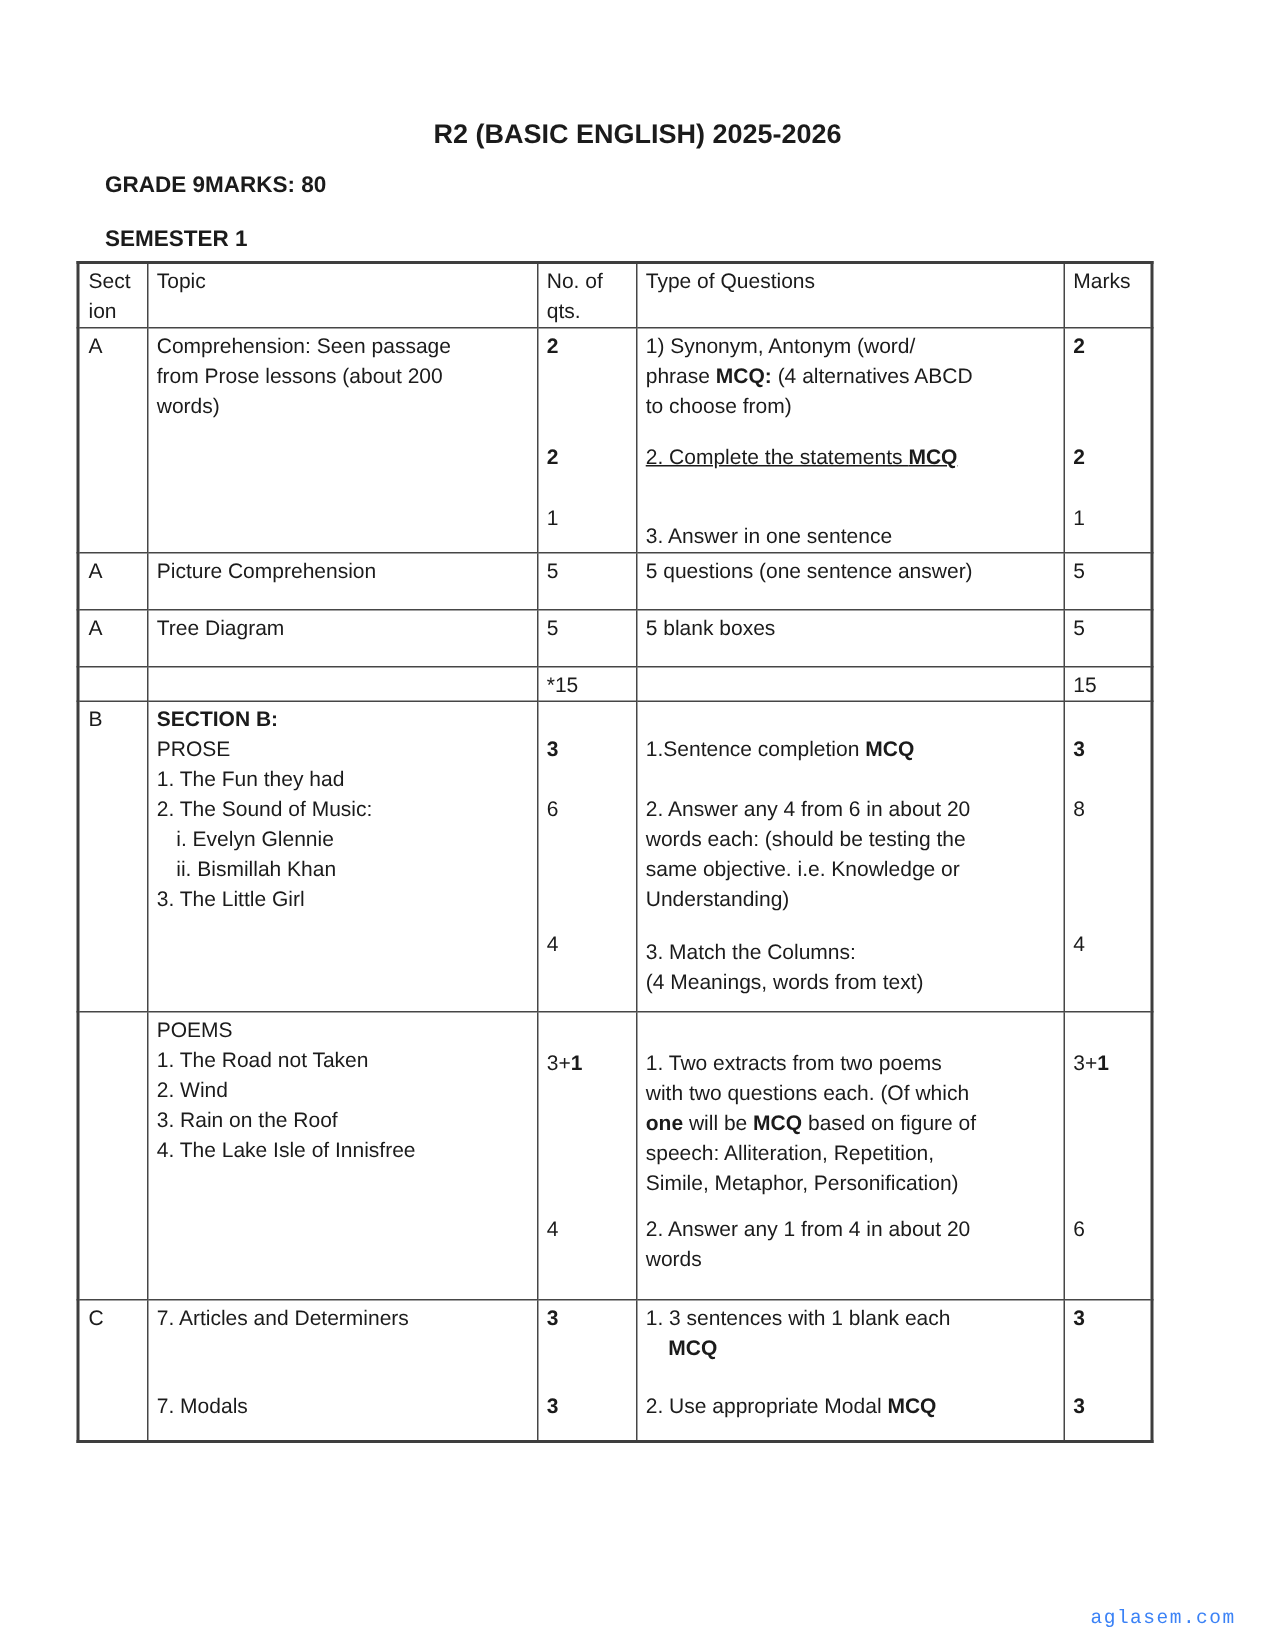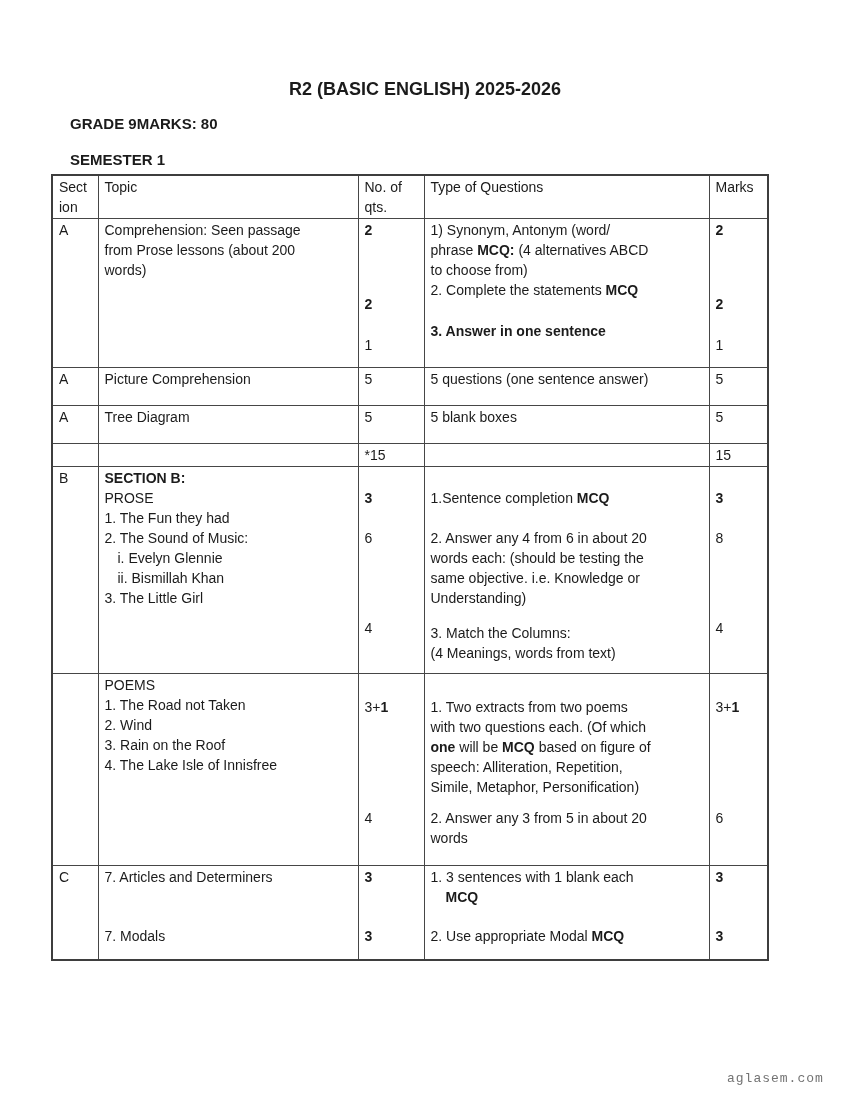--- a/index.html
+++ b/index.html
@@ -43,36 +43,36 @@
   .ln{min-height:20px;}
   .ind1{padding-left:13px;}
   .ind2{padding-left:15px;}
   
   #r0 td{height:146px;} #r1 td{height:35px;} #r2 td{height:35px;}
   #r3 td{height:20px;}  #r4 td{height:204px;} #r5 td{height:189px;}
   #r6 td{height:18px;}  #r7 td{height:91px;}
   
   #r0 .c-qts .g1, #r0 .c-marks .g1{margin-top:54px;}
   #r0 .c-qts .g2, #r0 .c-marks .g2{margin-top:21px;}
-  #r0 .c-type .g1{}
-  #r0 .c-type .g2{margin-top:21px;font-weight:bold;}
+  #r0 .c-type .g1{margin-top:14px;text-decoration:underline;}
+  #r0 .c-type .g2{margin-top:33px;}
   #r4 .c-qts .g0, #r4 .c-type .g0, #r4 .c-marks .g0{margin-top:20px;}
   #r4 .c-qts .g1, #r4 .c-marks .g1{margin-top:20px;}
   #r4 .c-qts .g2, #r4 .c-marks .g2{margin-top:70px;}
   #r4 .c-type .g1{margin-top:20px;}
   #r4 .c-type .g2{margin-top:15px;}
   #r5 .c-qts .g0, #r5 .c-type .g0, #r5 .c-marks .g0{margin-top:22px;}
   #r5 .c-qts .g1, #r5 .c-marks .g1{margin-top:91px;}
   #r5 .c-type .g1{margin-top:11px;}
   #r7 .c-topic .g1, #r7 .c-qts .g1, #r7 .c-marks .g1{margin-top:39px;}
   #r7 .c-type .g1{margin-top:19px;}
   .watermark{
     position:absolute;top:1071px;left:727px;
     font-family:"Liberation Mono","DejaVu Sans Mono",monospace;
-    font-size:13px;letter-spacing:1px;color:#737373;
+    font-size:13px;letter-spacing:1px;color:#3b82f6;
   }
 </style>
 </head>
 <body>
 
 <div class="titles">
   <div>R2 (BASIC ENGLISH) 2025-2026</div>
 </div>
 
 <div class="grade-row">
@@ -278,21 +278,21 @@
         </td>
         <td class="c-type">
           <div class="g0">
             <div class="ln"><span>1. Two extracts from two poems</span></div>
             <div class="ln"><span>with two questions each. (Of which</span></div>
             <div class="ln"><span class="b">one</span><span> will be </span><span class="b">MCQ</span><span> based on figure of</span></div>
             <div class="ln"><span>speech: Alliteration, Repetition,</span></div>
             <div class="ln"><span>Simile, Metaphor, Personification)</span></div>
           </div>
           <div class="g1">
-            <div class="ln"><span>2. Answer any 3 from 5 in about 20</span></div>
+            <div class="ln"><span>2. Answer any 1 from 4 in about 20</span></div>
             <div class="ln"><span>words</span></div>
           </div>
         </td>
         <td class="c-marks">
           <div class="g0">
             <div class="ln"><span>3+</span><span class="b">1</span></div>
           </div>
           <div class="g1">
             <div class="ln"><span>6</span></div>
           </div>

